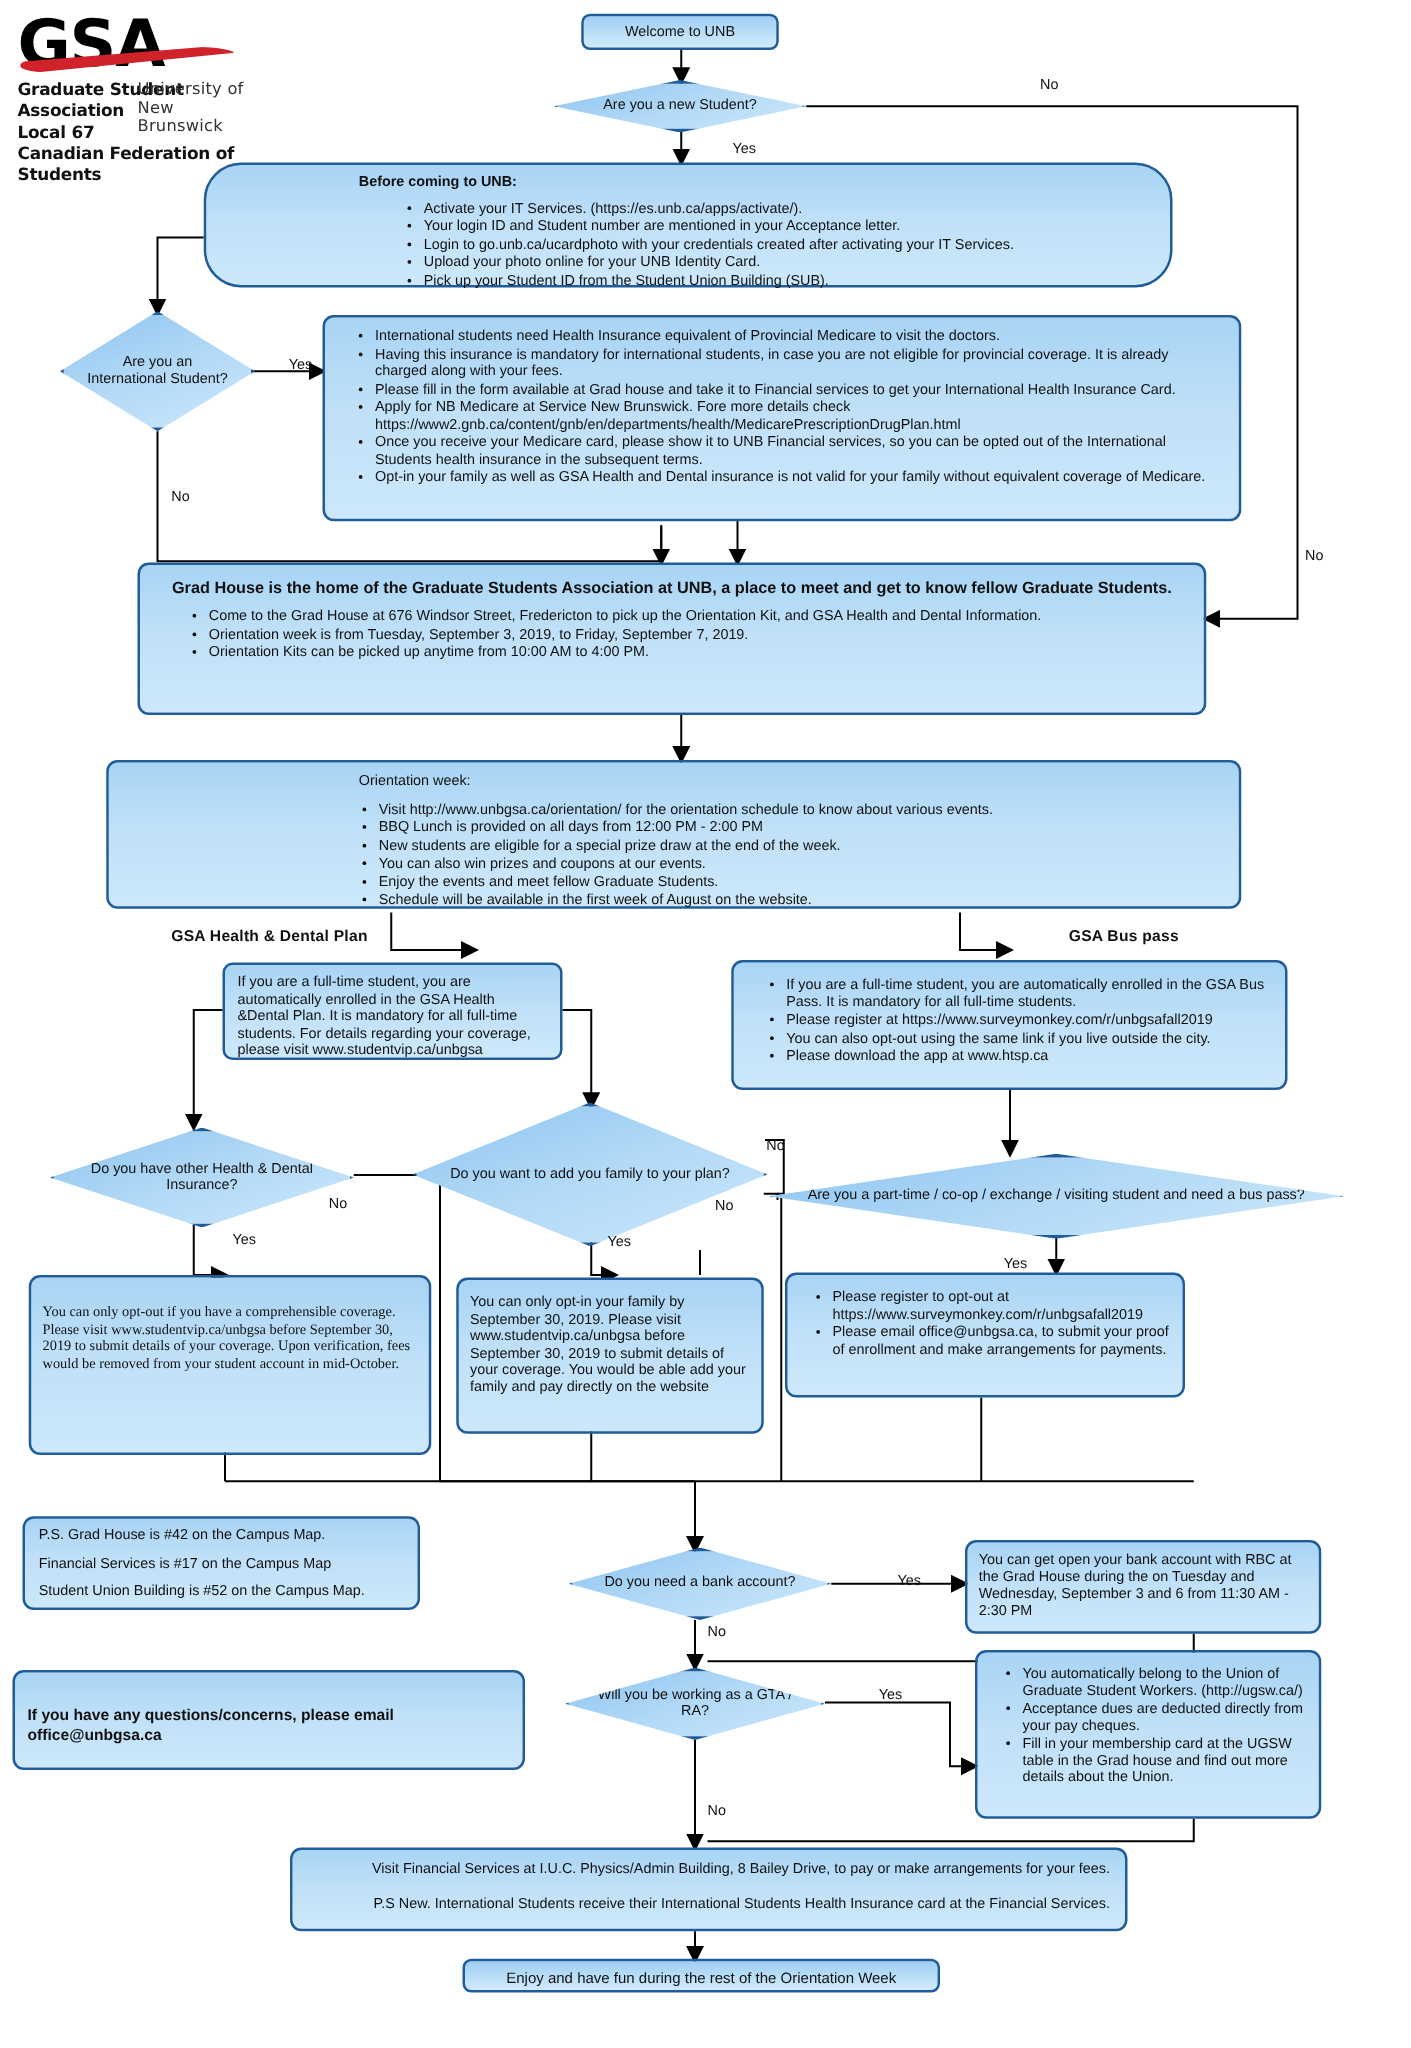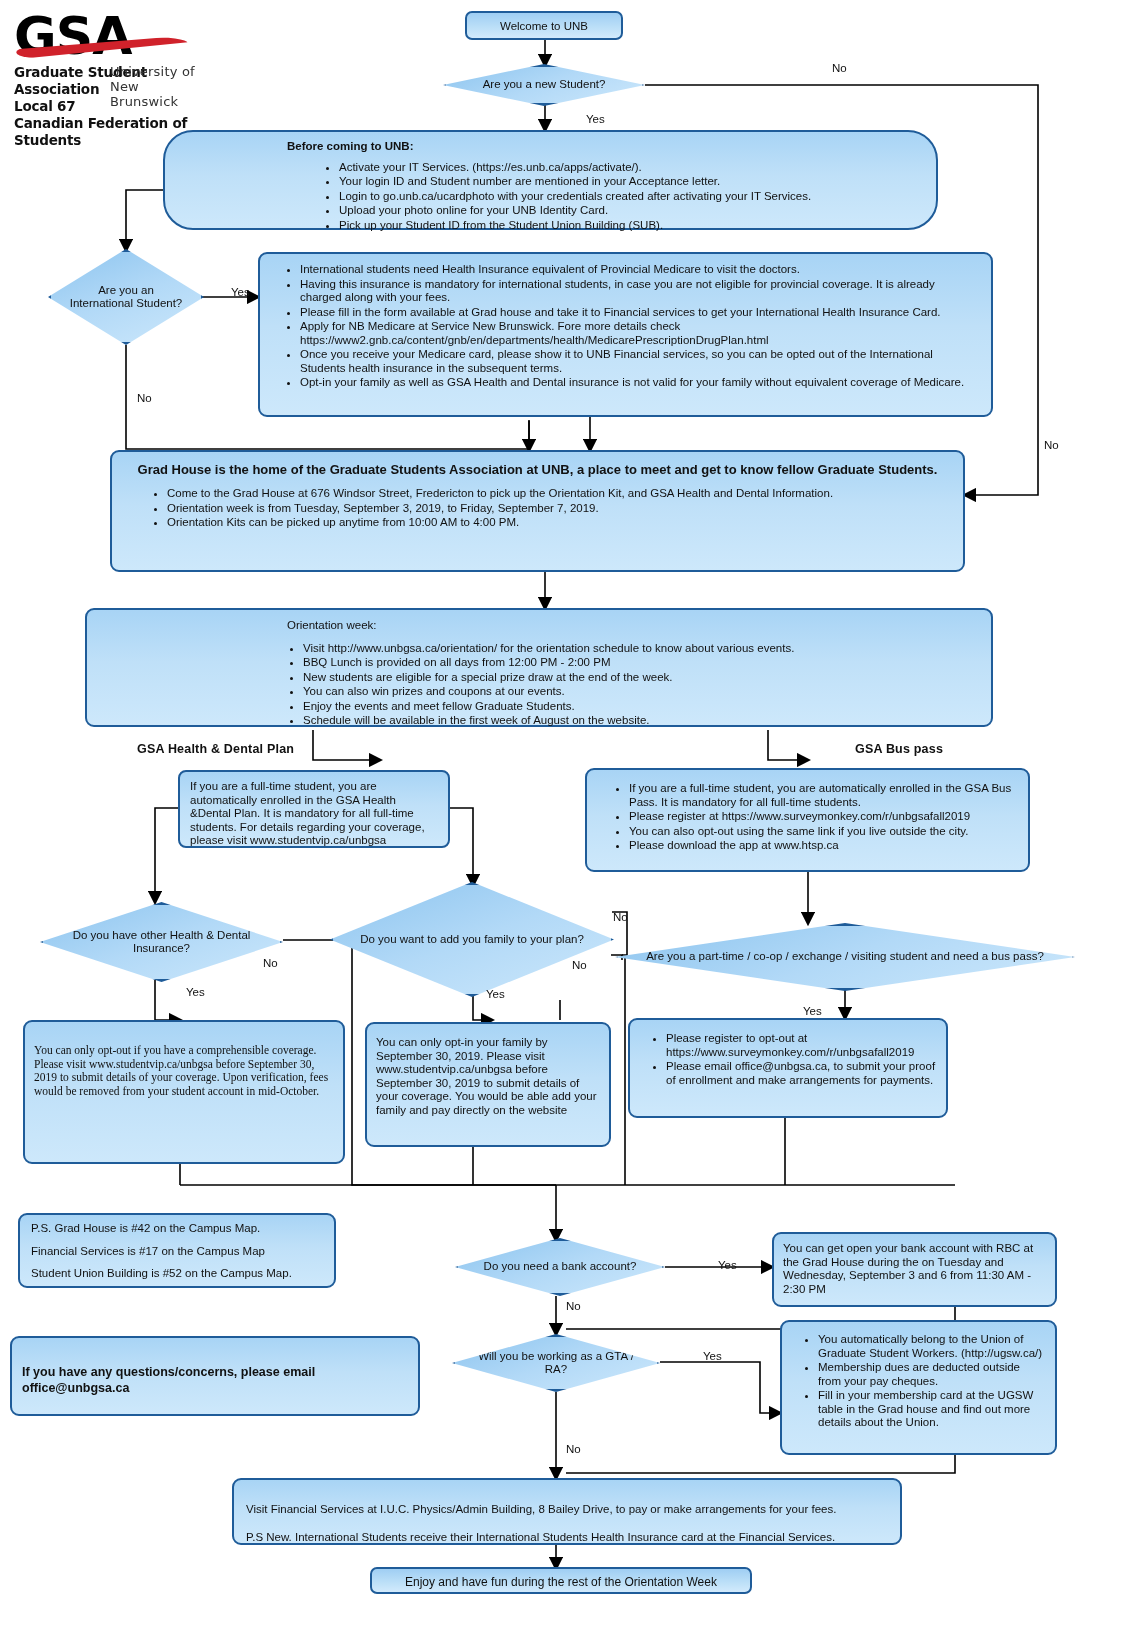--- a/index.html
+++ b/index.html
@@ -338,26 +338,26 @@
 
   <div class="diamond" style="left:452px; top:1334px; width:208px; height:58px;">
     <div class="dtext">Will you be working as a GTA / RA?</div>
   </div>
   <div class="lbl" style="left:703px; top:1350px;">Yes</div>
   <div class="lbl" style="left:566px; top:1443px;">No</div>
 
   <div class="node" style="left:780px; top:1320px; width:277px; height:135px; padding:11px 10px;">
     <ul style="padding-left:26px;">
       <li>You automatically belong to the Union of Graduate Student Workers. (http://ugsw.ca/)</li>
-      <li>Membership dues are deducted outside from your pay cheques.</li>
+      <li>Acceptance dues are deducted directly from your pay cheques.</li>
       <li>Fill in your membership card at the UGSW table in the Grad house and find out more details about the Union.</li>
     </ul>
   </div>
 
-  <div class="node" style="left:232px; top:1478px; width:670px; height:67px; padding:23px 12px;">
+  <div class="node" style="left:232px; top:1478px; width:670px; height:67px; padding:9px 12px;text-align:right;">
     <p style="margin-bottom:14px;">Visit Financial Services at I.U.C. Physics/Admin Building, 8 Bailey Drive, to pay or make arrangements for your fees.</p>
     <p style="margin-bottom:0;">P.S New. International Students receive their International Students Health Insurance card at  the Financial Services.</p>
   </div>
 
   <div class="node term" style="left:370px; top:1567px; width:382px; height:27px; font-size:12px;">
     <span>Enjoy and have fun during the rest of the Orientation Week</span>
   </div>
 
 </div>
 

